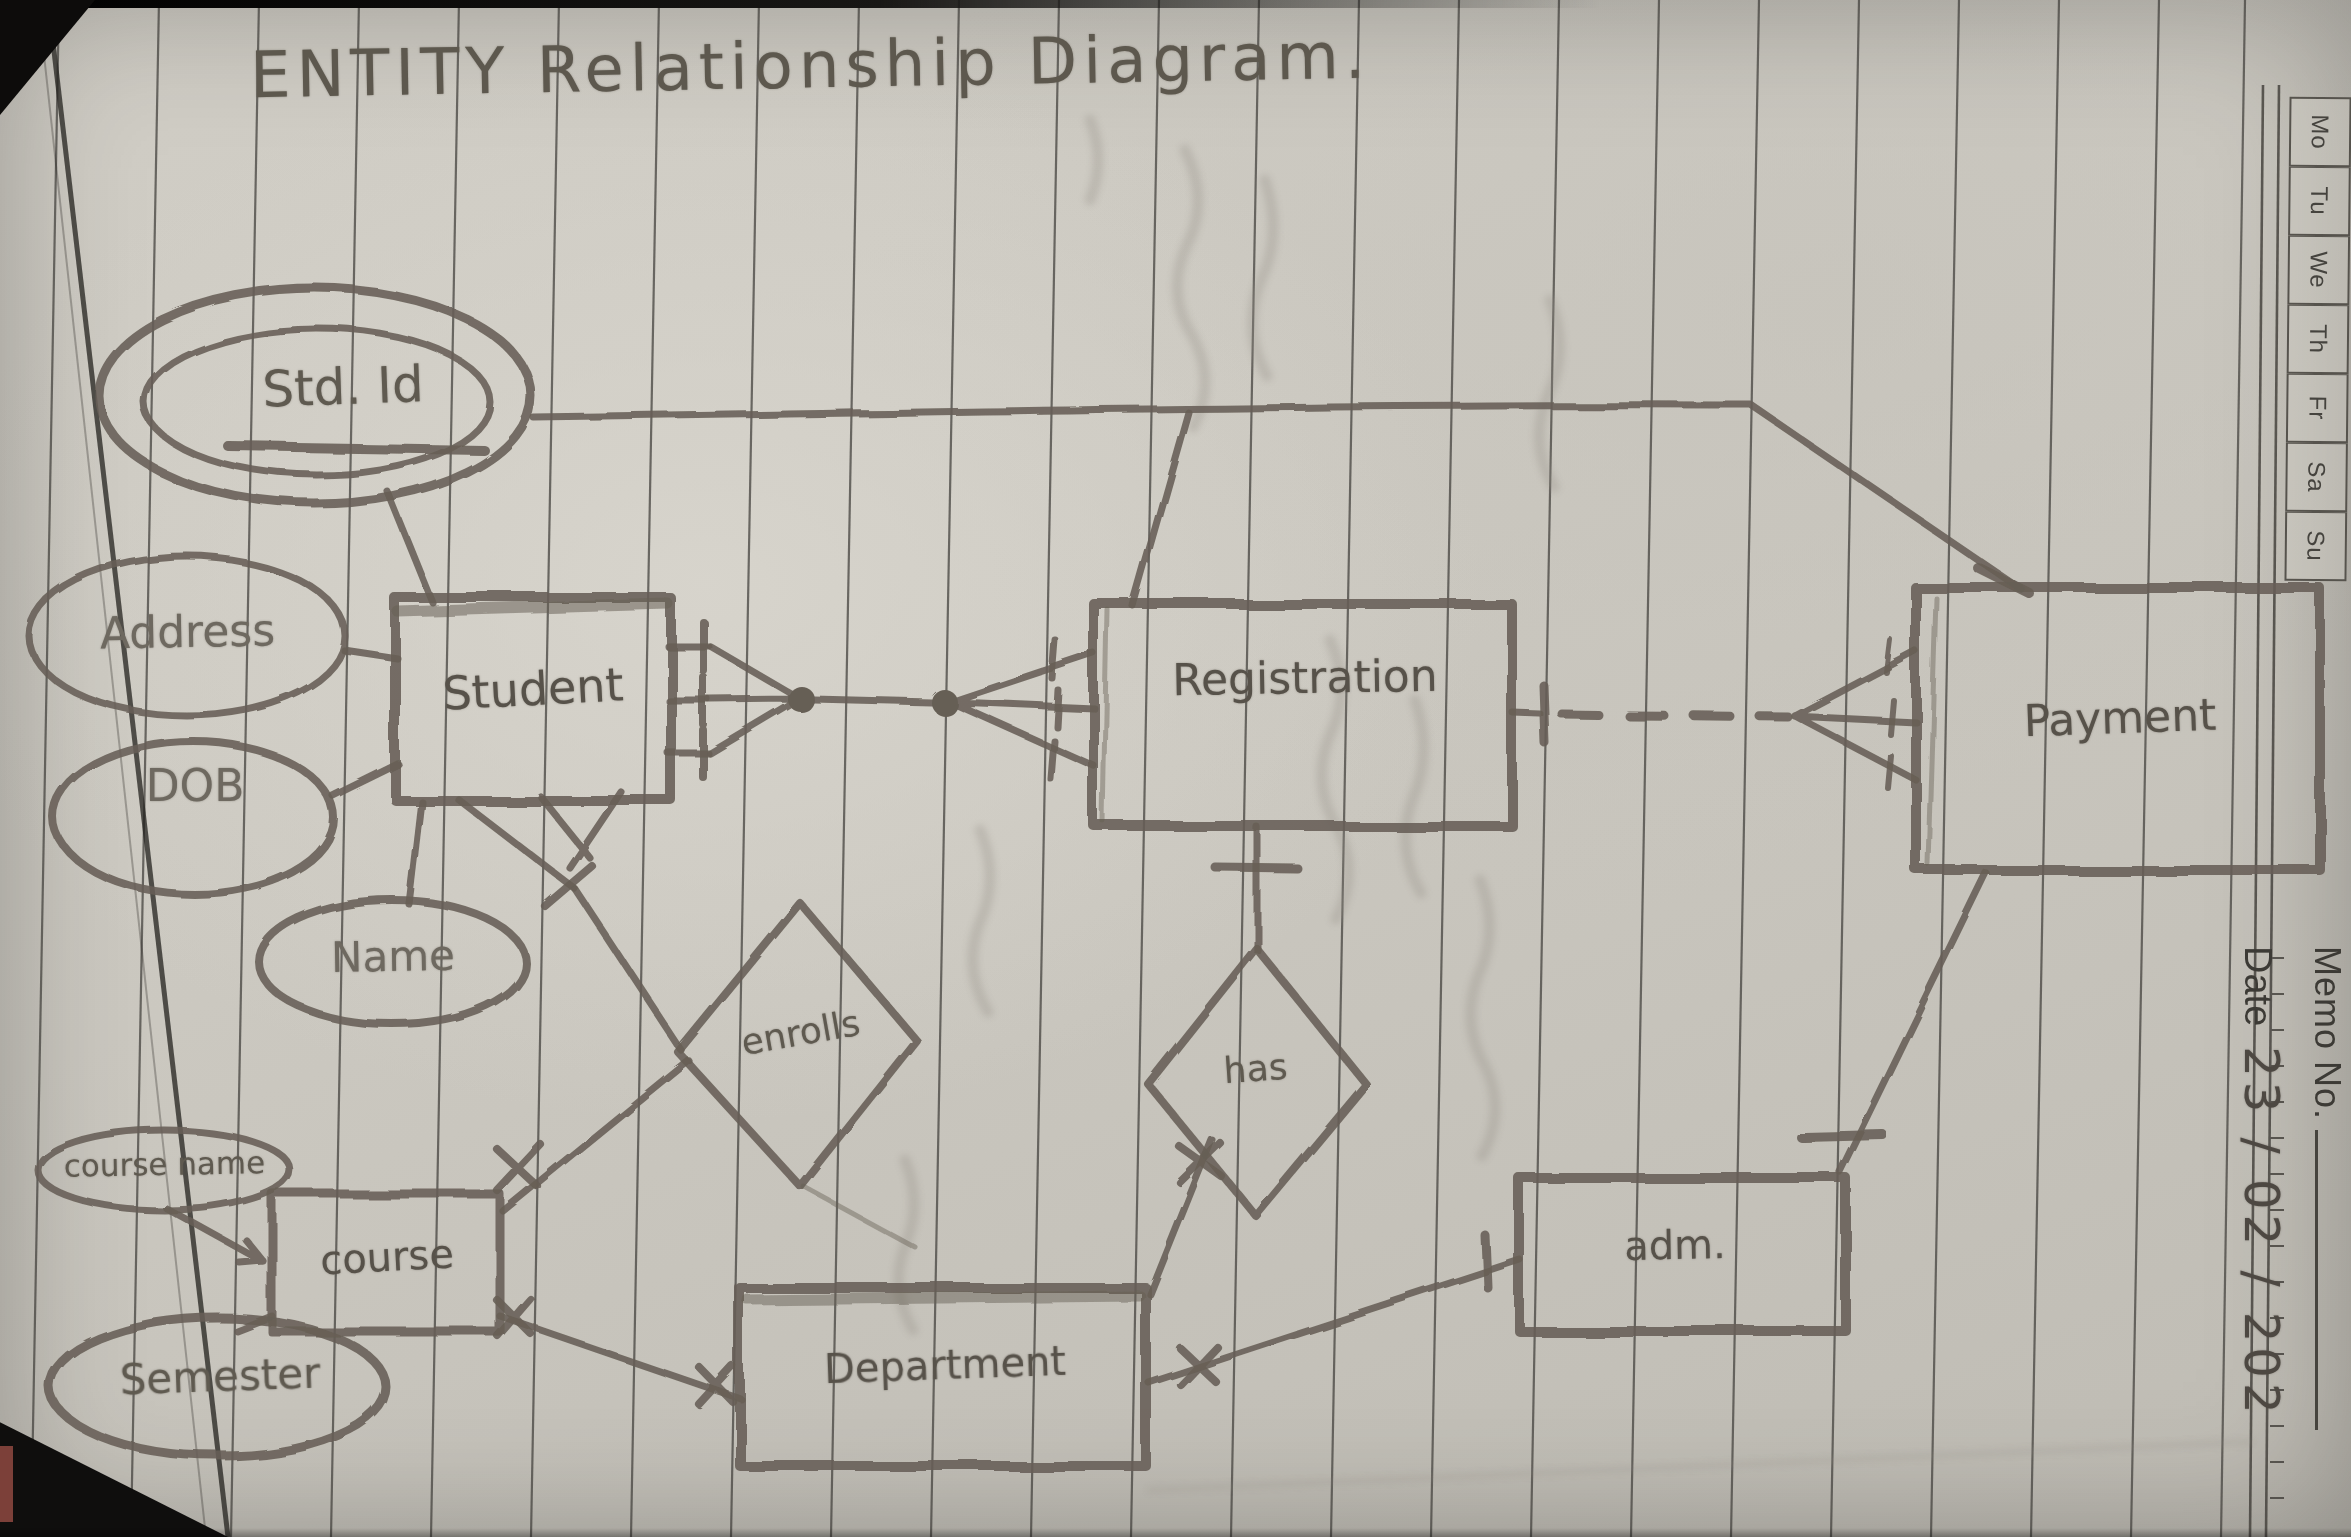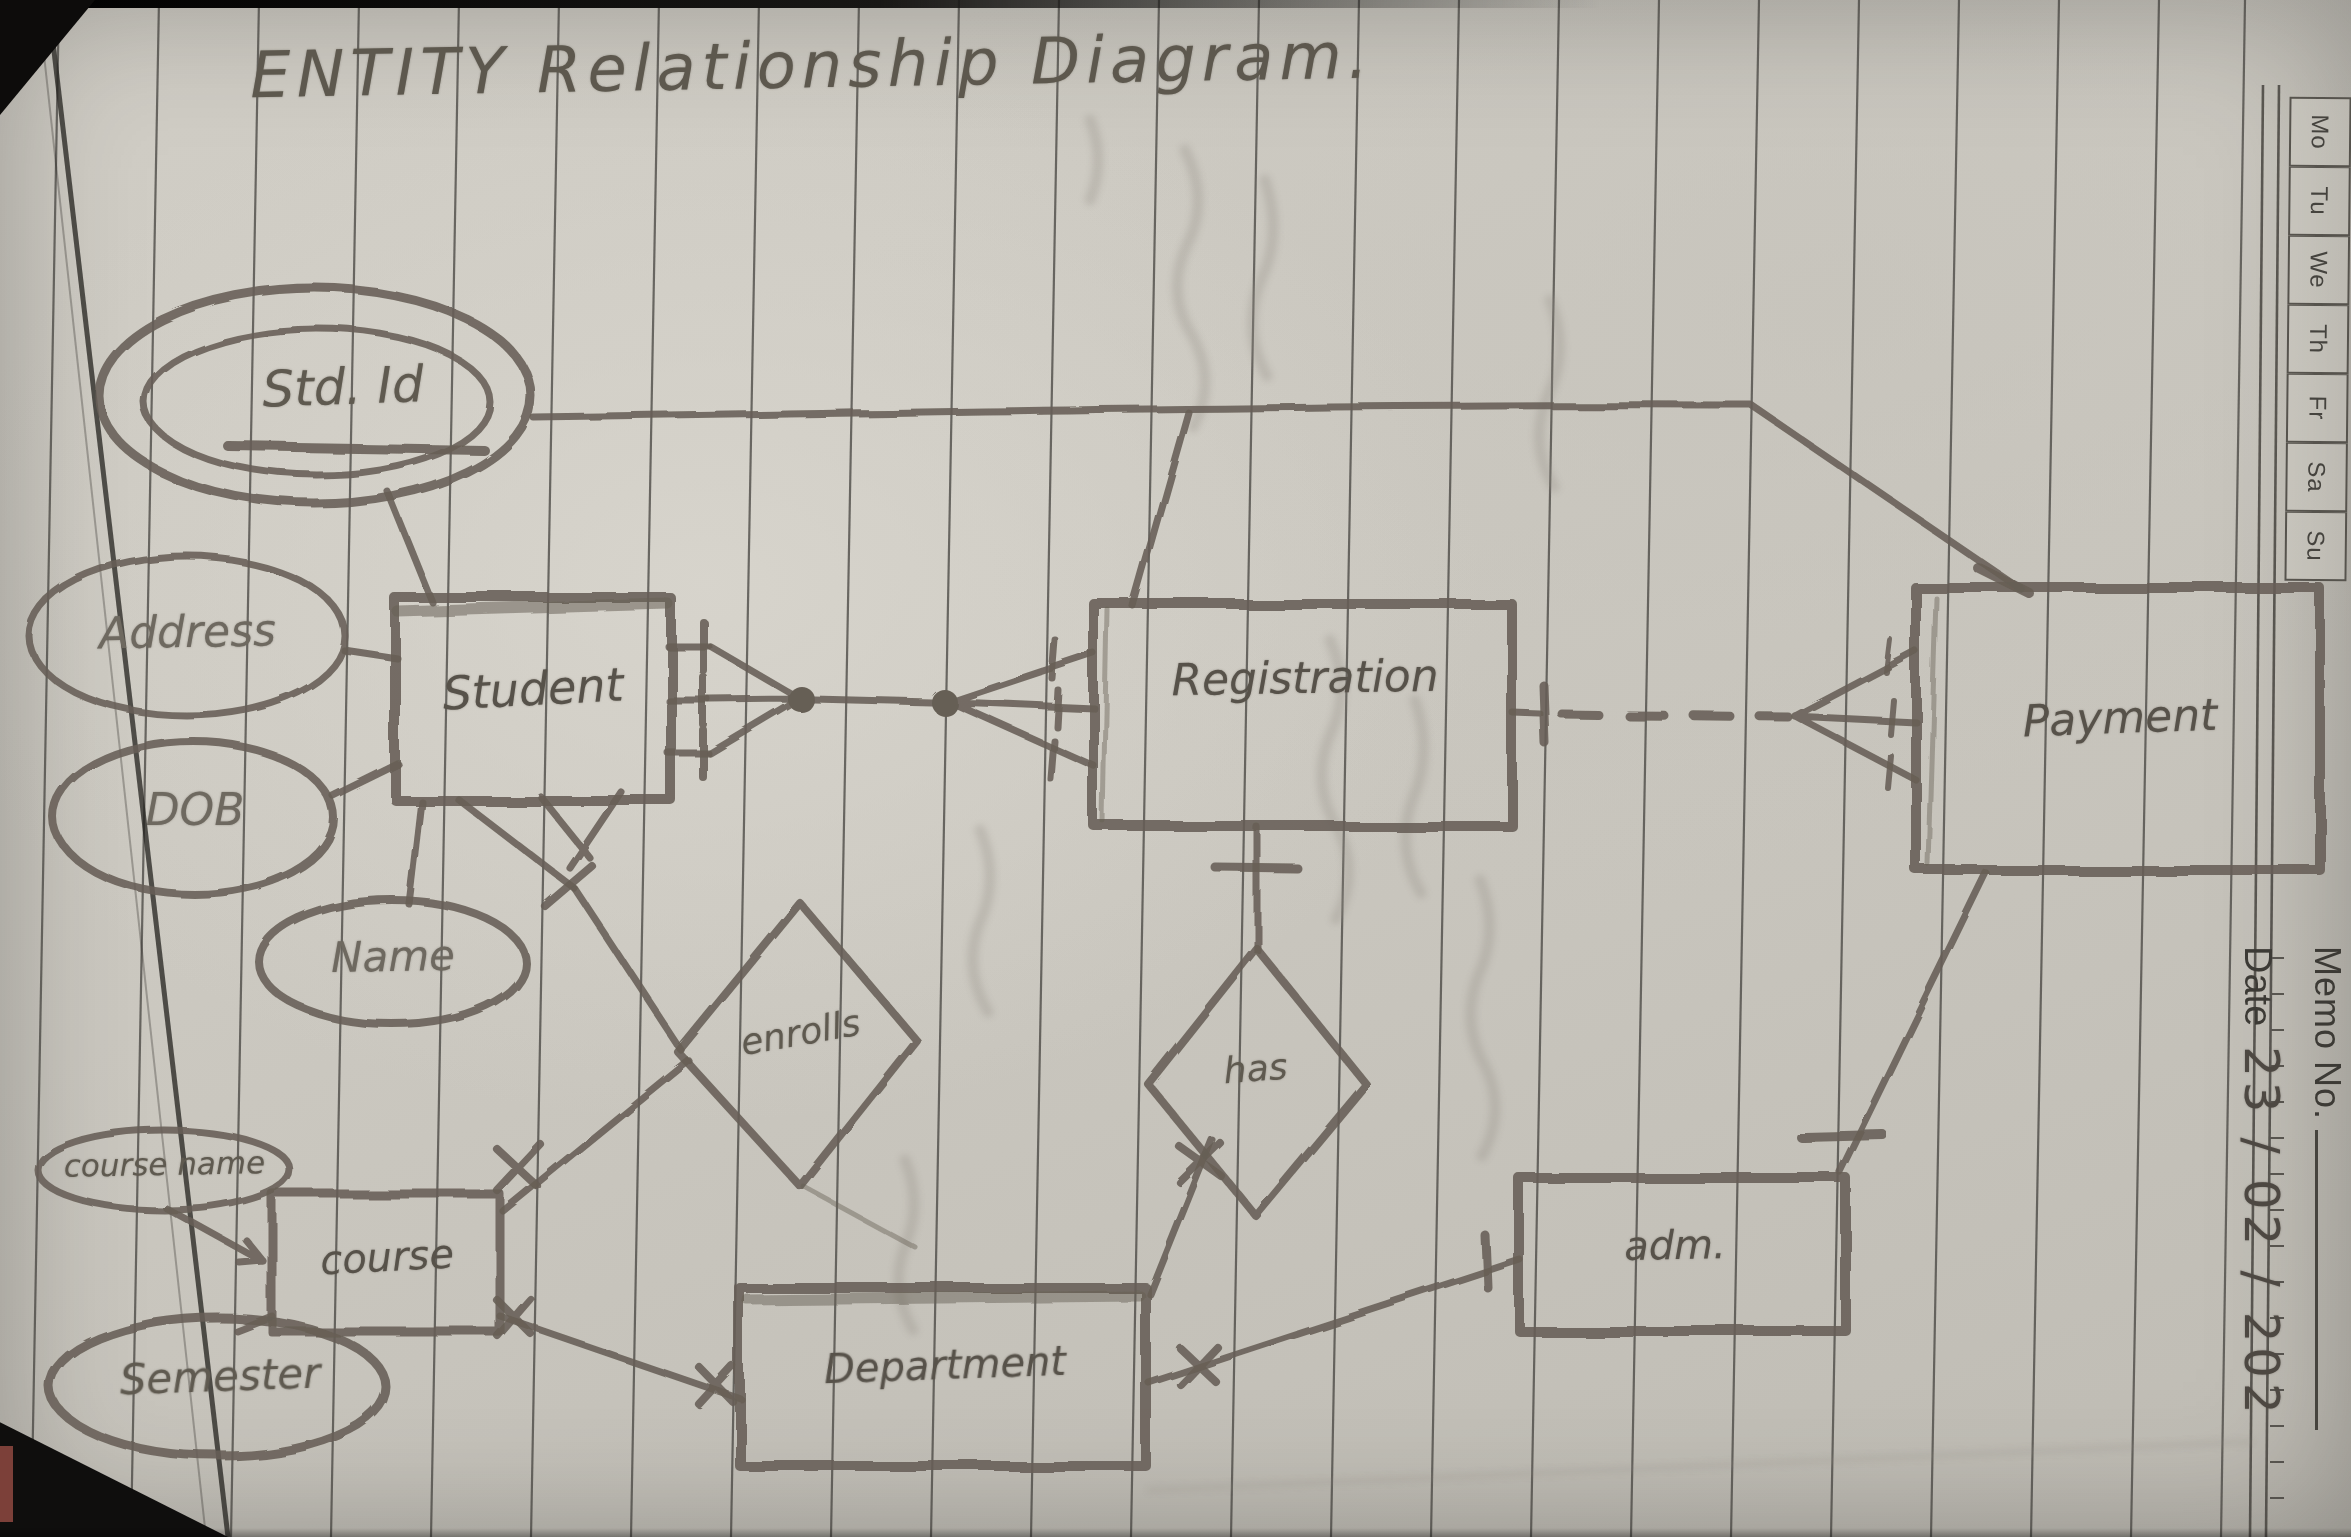--- a/index.html
+++ b/index.html
@@ -185,26 +185,26 @@
       <g>
         <path d="M1513,713 L1540,714"></path>
         <path d="M1544,686 L1546,744" stroke-width="9"></path>
         <path d="M1562,714 L1788,717" stroke-width="9" stroke-dasharray="36 30"></path>
         <path d="M1795,716 L1916,652 M1795,716 L1916,722 M1795,716 L1916,780"></path>
         <path d="M1890,640 L1886,672 M1893,700 L1890,734 M1891,756 L1888,788" stroke-width="6"></path>
       </g>
     </g>
   </svg>
 
-  <div class="abs" style="width:2351px;height:1323px;font-style:italic;">
+  <div class="abs" style="width:2351px;height:1323px;">
     <div class="hand" style="left:250px;top:30px;width:940px;font-size:64px;letter-spacing:6px;transform:rotate(-1deg);color:#5d584e;">ENTITY Relationship Diagram.</div>
 
     <div class="hand" style="left:218px;top:358px;width:250px;font-size:50px;transform:rotate(-2deg);">Std. Id</div>
     <div class="hand" style="left:55px;top:606px;width:265px;font-size:44px;transform:rotate(-1deg);color:#6e6960;">Address</div>
-    <div class="hand" style="left:90px;top:784px;width:210px;font-size:44px;color:#6e6960;">DOB</div>
+    <div class="hand" style="left:90px;top:760px;width:210px;font-size:44px;color:#6e6960;">DOB</div>
     <div class="hand" style="left:288px;top:932px;width:210px;font-size:42px;transform:rotate(-1deg);color:#6e6960;">Name</div>
     <div class="hand" style="left:42px;top:1146px;width:245px;font-size:31px;transform:rotate(-1deg);">course name</div>
     <div class="hand" style="left:80px;top:1352px;width:280px;font-size:42px;transform:rotate(-2deg);">Semester</div>
 
     <div class="hand" style="left:408px;top:662px;width:250px;font-size:46px;transform:rotate(-3deg);color:#57524a;">Student</div>
     <div class="hand" style="left:1110px;top:652px;width:390px;font-size:44px;transform:rotate(-1deg);color:#57524a;">Registration</div>
     <div class="hand" style="left:1950px;top:692px;width:340px;font-size:44px;transform:rotate(-2deg);color:#57524a;">Payment</div>
     <div class="hand" style="left:292px;top:1234px;width:190px;font-size:40px;transform:rotate(-3deg);color:#57524a;">course</div>
     <div class="hand" style="left:760px;top:1342px;width:370px;font-size:40px;transform:rotate(-2deg);color:#57524a;">Department</div>
     <div class="hand" style="left:1545px;top:1222px;width:260px;font-size:40px;transform:rotate(-1deg);color:#57524a;">adm.</div>

